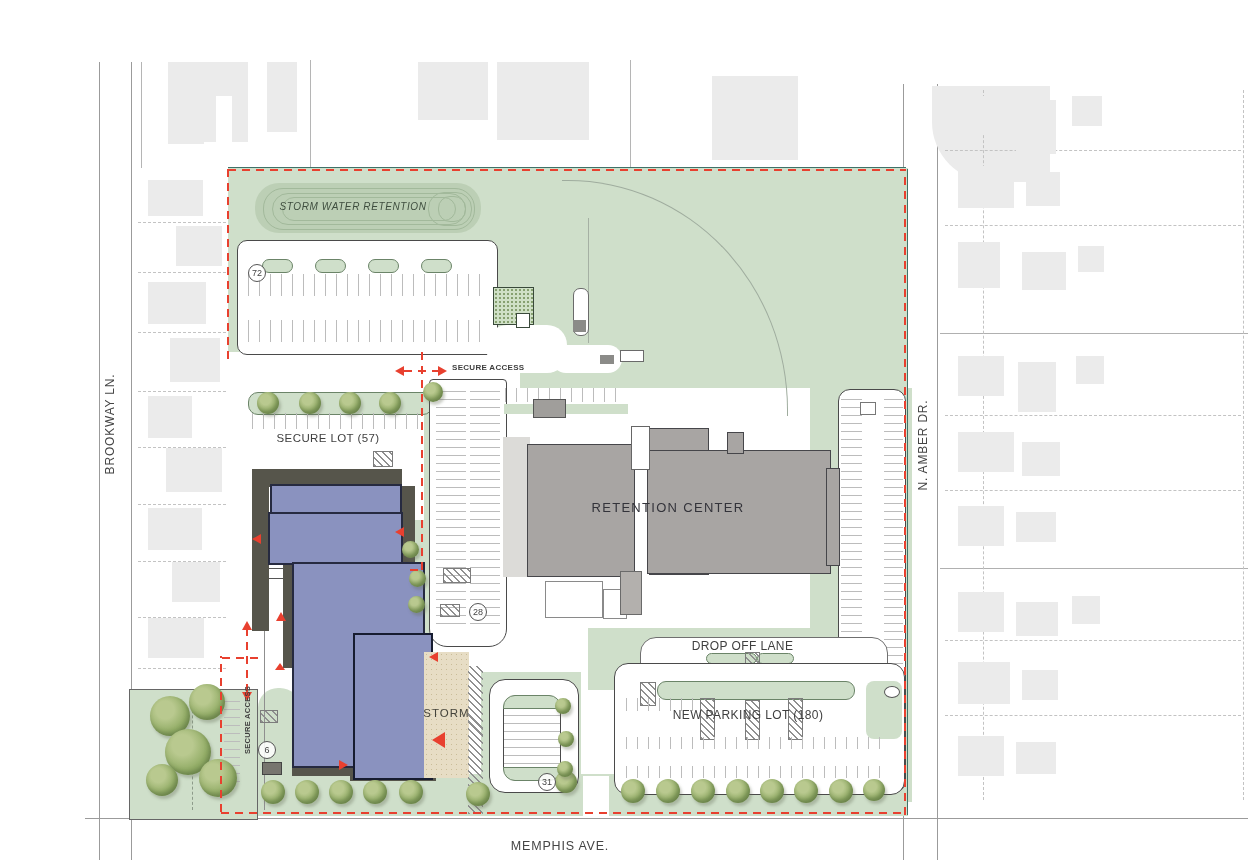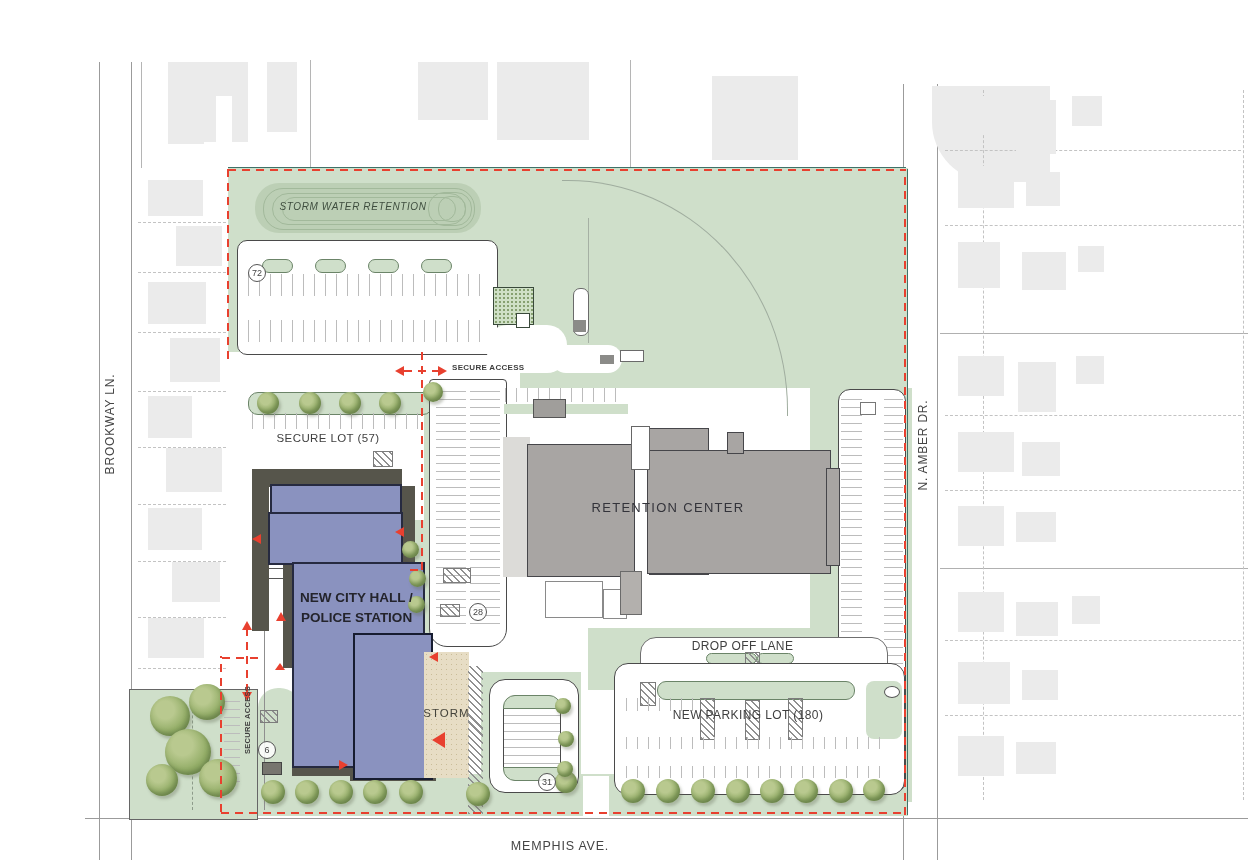--- a/index.html
+++ b/index.html
@@ -287,24 +287,20 @@
   <div class="tri triL" style="left:395px;top:527px;"></div>
   <div class="tri triU" style="left:276px;top:612px;"></div>
   <div class="tri triU" style="left:275px;top:663px;border-bottom-width:7px;"></div>
   <div class="tri triL" style="left:429px;top:652px;"></div>
   <div class="tri triL" style="left:432px;top:732px;border-top-width:8px;border-bottom-width:8px;border-right-width:13px;"></div>
   <div class="tri triR" style="left:339px;top:760px;"></div>
 
   <div class="lbl ctr" style="left:270px;top:199px;width:166px;height:14px;font-size:10px;letter-spacing:.6px;color:#3e4d3e;font-style:italic;">STORM WATER RETENTION</div>
   <div class="lbl ctr" style="left:268px;top:431px;width:120px;height:13px;font-size:11.5px;letter-spacing:.4px;color:#3f3f3f;">SECURE LOT (57)</div>
   <div class="lbl ctr" style="left:548px;top:499px;width:240px;height:16px;font-size:13px;letter-spacing:1.3px;color:#33333a;">RETENTION CENTER</div>
-  <div class="abs ctr" style="left:292px;top:585px;width:129px;height:46px;flex-direction:column;font-family:'Liberation Sans',sans-serif;font-size:13.5px;font-weight:700;color:#24242c;line-height:1.5;">
-    <span>NEW CITY HALL /</span>
-    <span>POLICE STATION</span>
-  </div>
   <div class="lbl ctr" style="left:424px;top:706px;width:45px;height:13px;font-size:11.5px;letter-spacing:1px;color:#45443c;">STORM</div>
   <div class="lbl ctr" style="left:700px;top:640px;width:85px;height:11px;font-size:12px;letter-spacing:.4px;color:#3f3f3f;">DROP OFF LANE</div>
   <div class="lbl ctr" style="left:658px;top:708px;width:180px;height:14px;font-size:12px;letter-spacing:.4px;color:#3f3f3f;">NEW PARKING LOT (180)</div>
   <div class="lbl" style="left:452px;top:363px;font-size:8px;font-weight:700;letter-spacing:.3px;color:#3e3e3e;">SECURE ACCESS</div>
   <div class="lbl ctr rot" style="left:215px;top:714px;width:64px;height:12px;font-size:7.5px;font-weight:700;letter-spacing:.3px;color:#3e3e3e;">SECURE ACCESS</div>
 
   <div class="lbl ctr rot" style="left:50px;top:417px;width:120px;height:14px;font-size:12px;letter-spacing:.8px;color:#454545;">BROOKWAY LN.</div>
   <div class="lbl ctr rot" style="left:863px;top:438px;width:120px;height:14px;font-size:12px;letter-spacing:.8px;color:#454545;">N. AMBER DR.</div>
   <div class="lbl ctr" style="left:495px;top:838px;width:130px;height:16px;font-size:12.5px;letter-spacing:.8px;color:#454545;">MEMPHIS AVE.</div>
 

